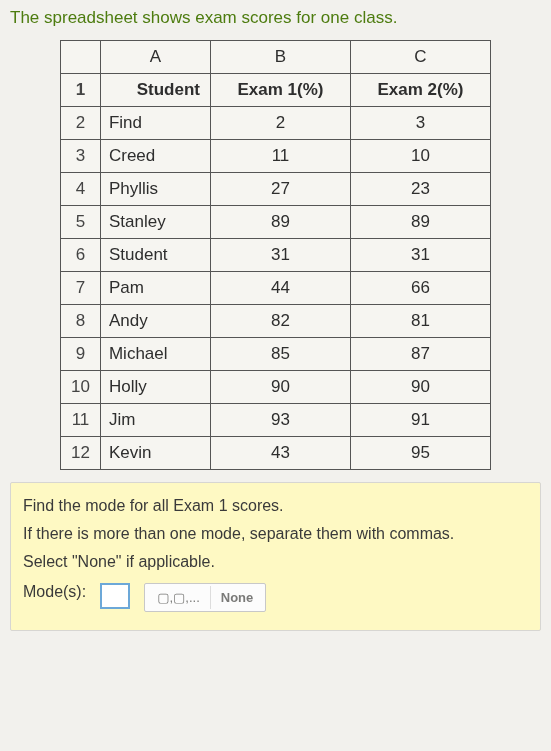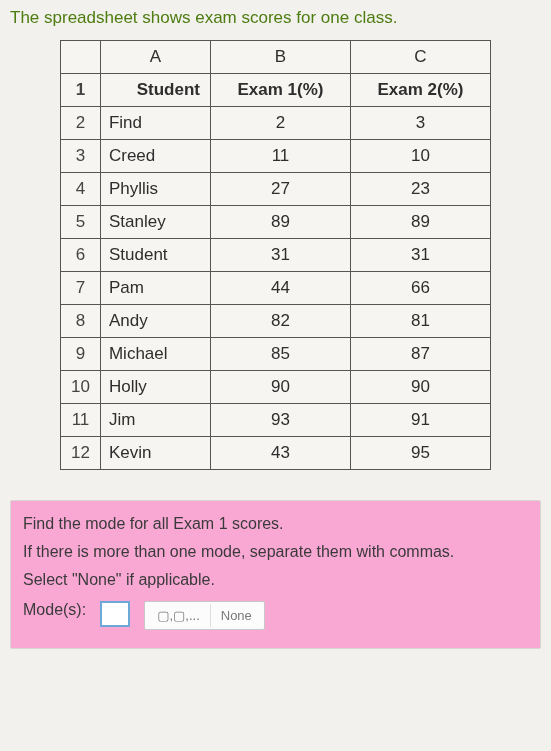--- a/index.html
+++ b/index.html
@@ -45,23 +45,23 @@
     color: #444;
     width: 34px;
   }
   table.spread td.acell { text-align: left; width: 110px; padding-left: 8px; }
   table.spread td.bcell { text-align: center; width: 140px; }
   table.spread td.ccell { text-align: center; width: 140px; }
   table.spread .hdr1 td, table.spread .hdr1 th { font-weight: bold; }
   table.spread th.corner { background:#f6f5f1; }
 
   .question-box {
-    margin-top: 30px;
+    margin-top: 12px;
     border: 1px solid #d7d6d2;
-    background: #f9a8d4;
+    background: #fef9c3;
     padding: 14px 12px 18px 12px;
     border-radius: 2px;
   }
   .qline {
     font-size: 16px;
     margin-bottom: 10px;
   }
   .answer-row {
     display: flex;
     align-items: flex-start;
@@ -86,21 +86,21 @@
     border-radius: 2px;
     padding: 2px;
   }
   .tool-btn {
     padding: 4px 10px;
     font-size: 13px;
     color: #7a7a78;
     border-right: 1px solid #ddd;
     cursor: pointer;
   }
-  .tool-btn:last-child { border-right: none; }
+  .tool-btn:last-child { border-right: none; font-weight: bold; }
 </style>
 </head>
 <body>
 
 <div class="container">
   <div class="intro">The spreadsheet shows exam scores for one class.</div>
 
   <div class="table-wrap">
     <table class="spread">
       <tbody id="spread-body">

